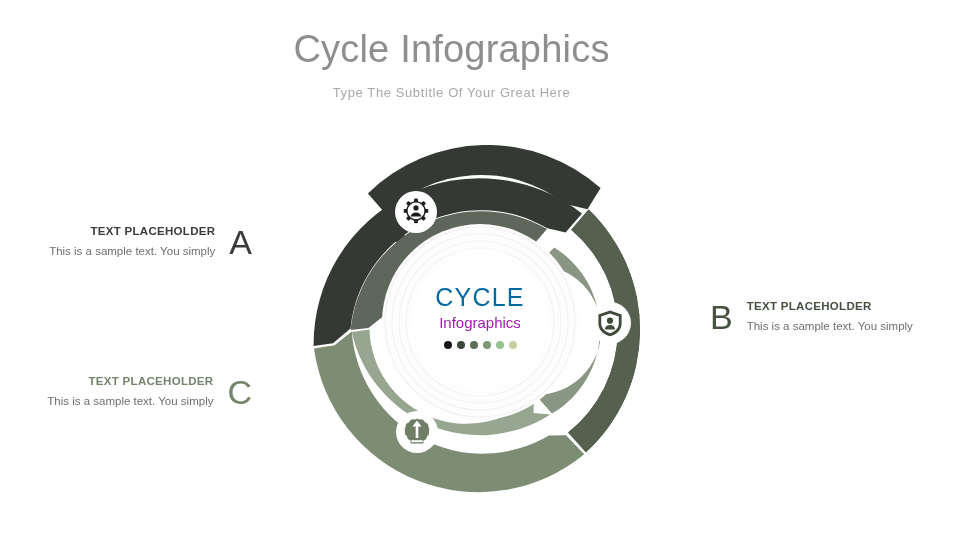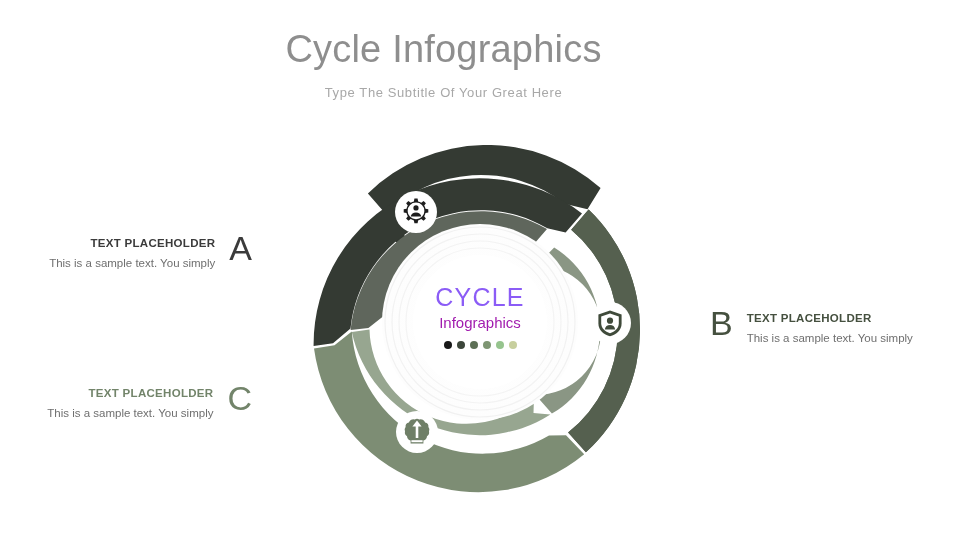--- a/index.html
+++ b/index.html
@@ -12,21 +12,21 @@
     background: #ffffff;
     font-family: "Liberation Sans", sans-serif;
     overflow: hidden;
     position: relative;
   }
 
   
   #header {
     position: absolute;
     top: 26px;
-    left: 4px;
+    left: 12px;
     width: 879px;
     text-align: center;
   }
   #page-title {
     font-size: 38px;
     font-weight: 400;
     color: #8e8e8e;
     letter-spacing: 0.2px;
     line-height: 46px;
   }
@@ -53,21 +53,21 @@
     position: absolute;
     left: 390px;
     top: 283px;
     width: 180px;
     text-align: center;
     pointer-events: none;
   }
   #hub-title {
     font-size: 25px;
     font-weight: 400;
-    color: #8b5cf6;
+    color: #0369a1;
     letter-spacing: 1.2px;
     line-height: 28px;
   }
   #hub-subtitle {
     font-size: 15px;
     font-weight: 400;
     color: #a21caf;
     line-height: 22px;
     margin-top: 1px;
   }
@@ -88,21 +88,20 @@
     position: absolute;
     display: flex;
     align-items: center;
   }
   .callout-body { display: block; }
   .callout-heading {
     font-size: 11.5px;
     font-weight: 700;
     letter-spacing: 0.3px;
     line-height: 15px;
-    margin-top: 12px;
   }
   .callout-desc {
     font-size: 11.5px;
     font-weight: 400;
     line-height: 15px;
     margin-top: 5px;
     color: #6f6f6f;
   }
   .callout-letter {
     font-size: 34px;

